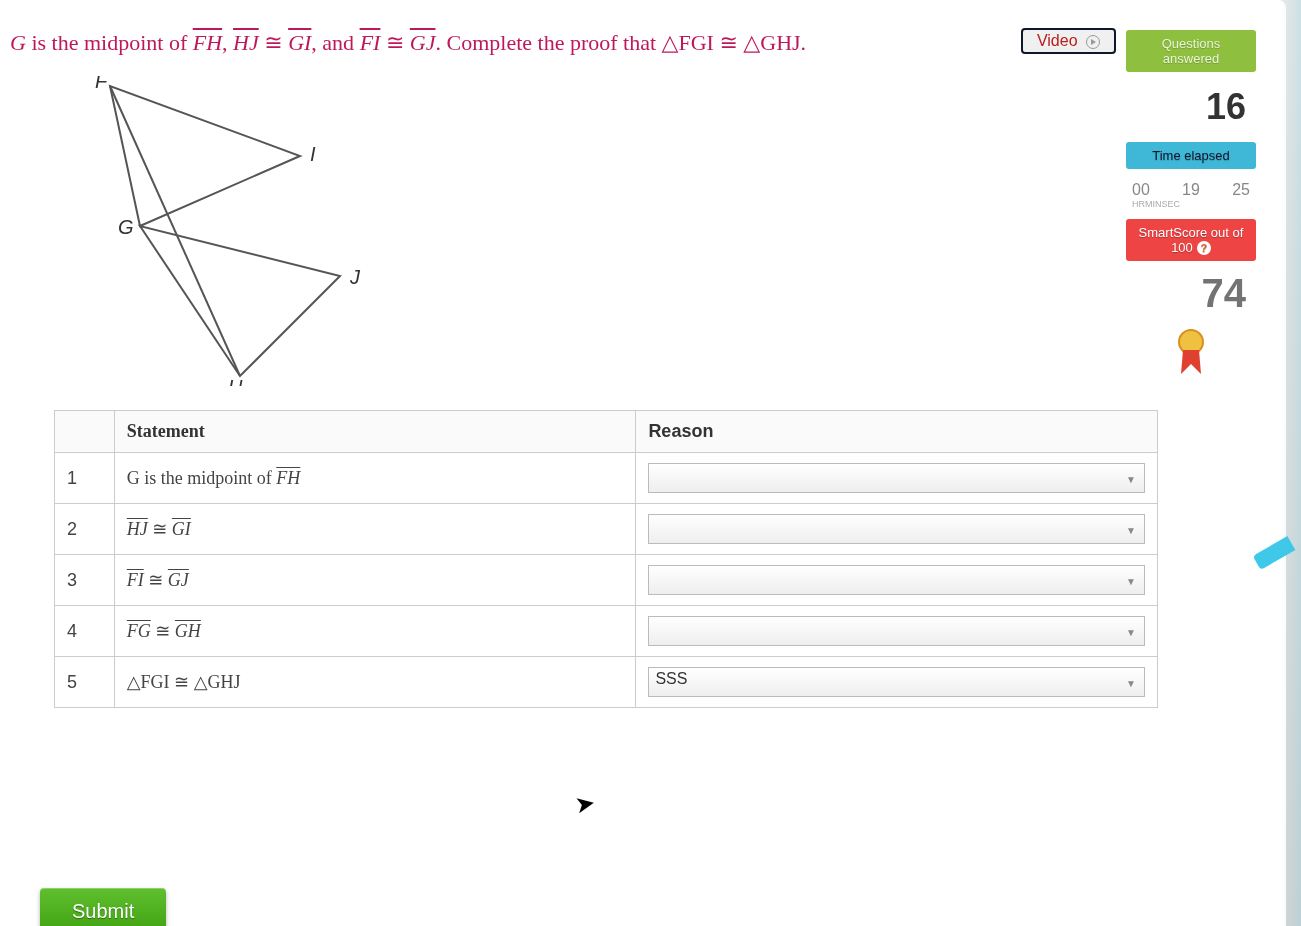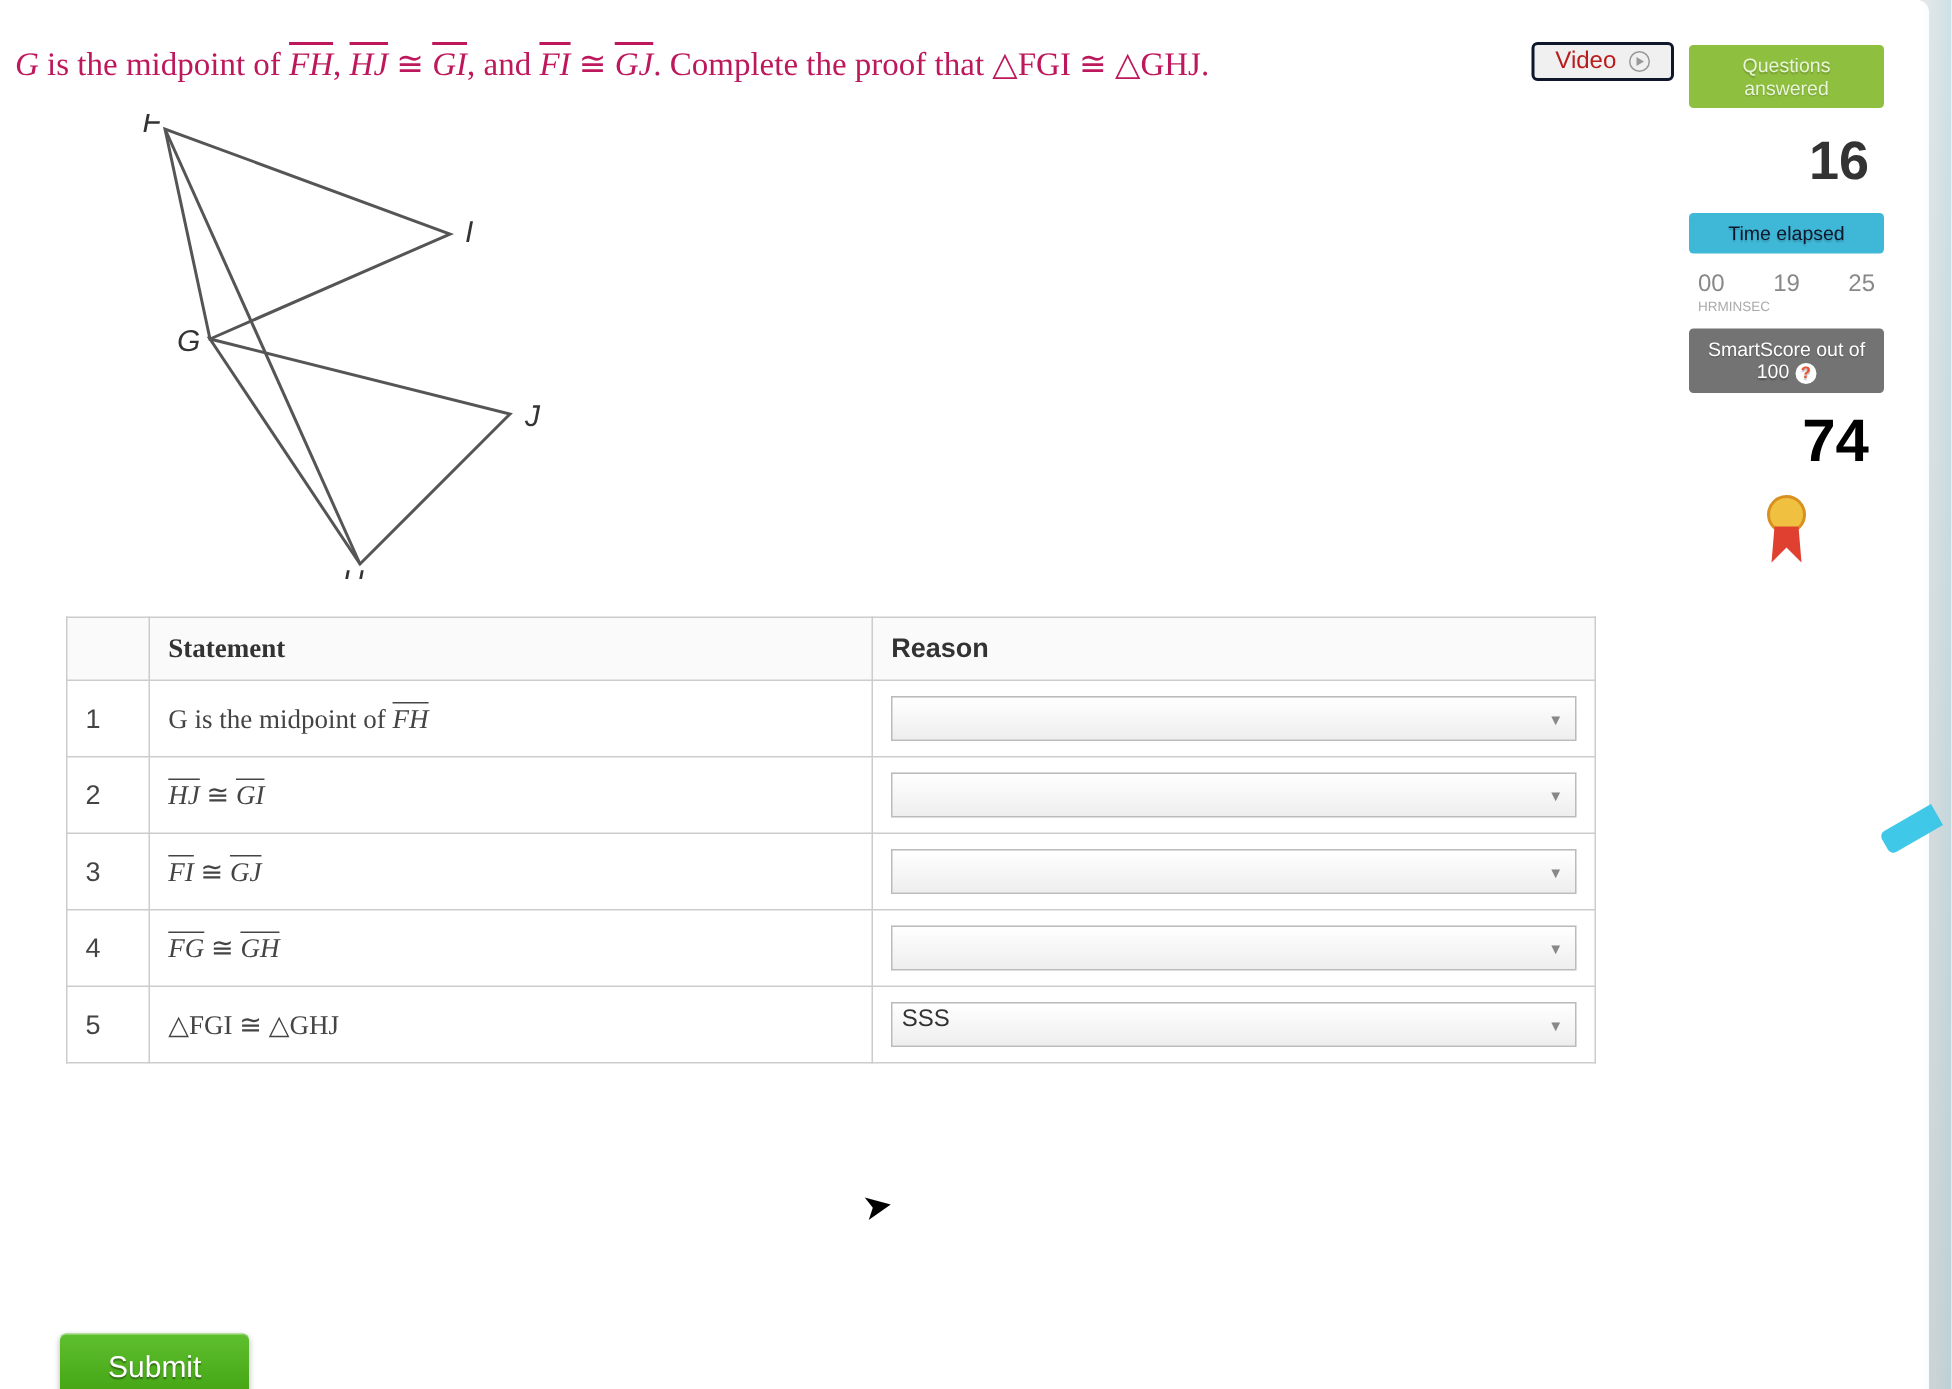--- a/index.html
+++ b/index.html
@@ -27,22 +27,22 @@
       font-family: Georgia, serif;
     }
     .problem-text .nonitalic { font-style: normal; }
     .overline { text-decoration: overline; font-style: italic; }
     .diagram {
       margin: 10px 0 20px 60px;
       width: 320px;
       height: 310px;
     }
     .table-wrap {
-      margin-left: 34px;
-      width: 1020px;
+      margin-left: 44px;
+      width: 1104px;
       border: 1px solid #ccc;
       border-collapse: collapse;
       background: #fff;
     }
     .table-wrap th, .table-wrap td {
       border: 1px solid #ccc;
       padding: 10px 12px;
       text-align: left;
       vertical-align: middle;
       font-size: 18px;
@@ -146,37 +146,37 @@
       display:flex; justify-content:space-between;
       padding: 12px 6px 0 6px;
       font-size: 16px; color:#888;
     }
     .time-labels {
       display:flex; justify-content:flex-start;
       padding: 0 6px 10px 6px;
       font-size: 9px; color:#aaa;
     }
     .ss-box {
-      background: #737373;
+      background: #ef4444;
       color: #fff;
       text-align: center;
       padding: 6px 4px;
       border-radius: 3px;
       font-size: 13px;
       text-shadow: 0 1px 1px rgba(0,0,0,.3);
       position:relative;
     }
     .ss-box .qmark {
       display:inline-block;width:14px;height:14px;border-radius:50%;background:#fff;color:#e84f2f;
       font-size:11px;line-height:14px;margin-left:4px;font-weight:bold;
     }
     .ss-val {
       font-size: 40px;
       font-weight: bold;
-      color: #000000;
+      color: #737373;
       text-align: right;
       padding: 10px 10px 6px 0;
     }
     .ribbon {
       text-align:center;
       margin-top: 6px;
     }
     .ribbon svg { width:36px; height:50px; }
     .cursor {
       position:absolute;

